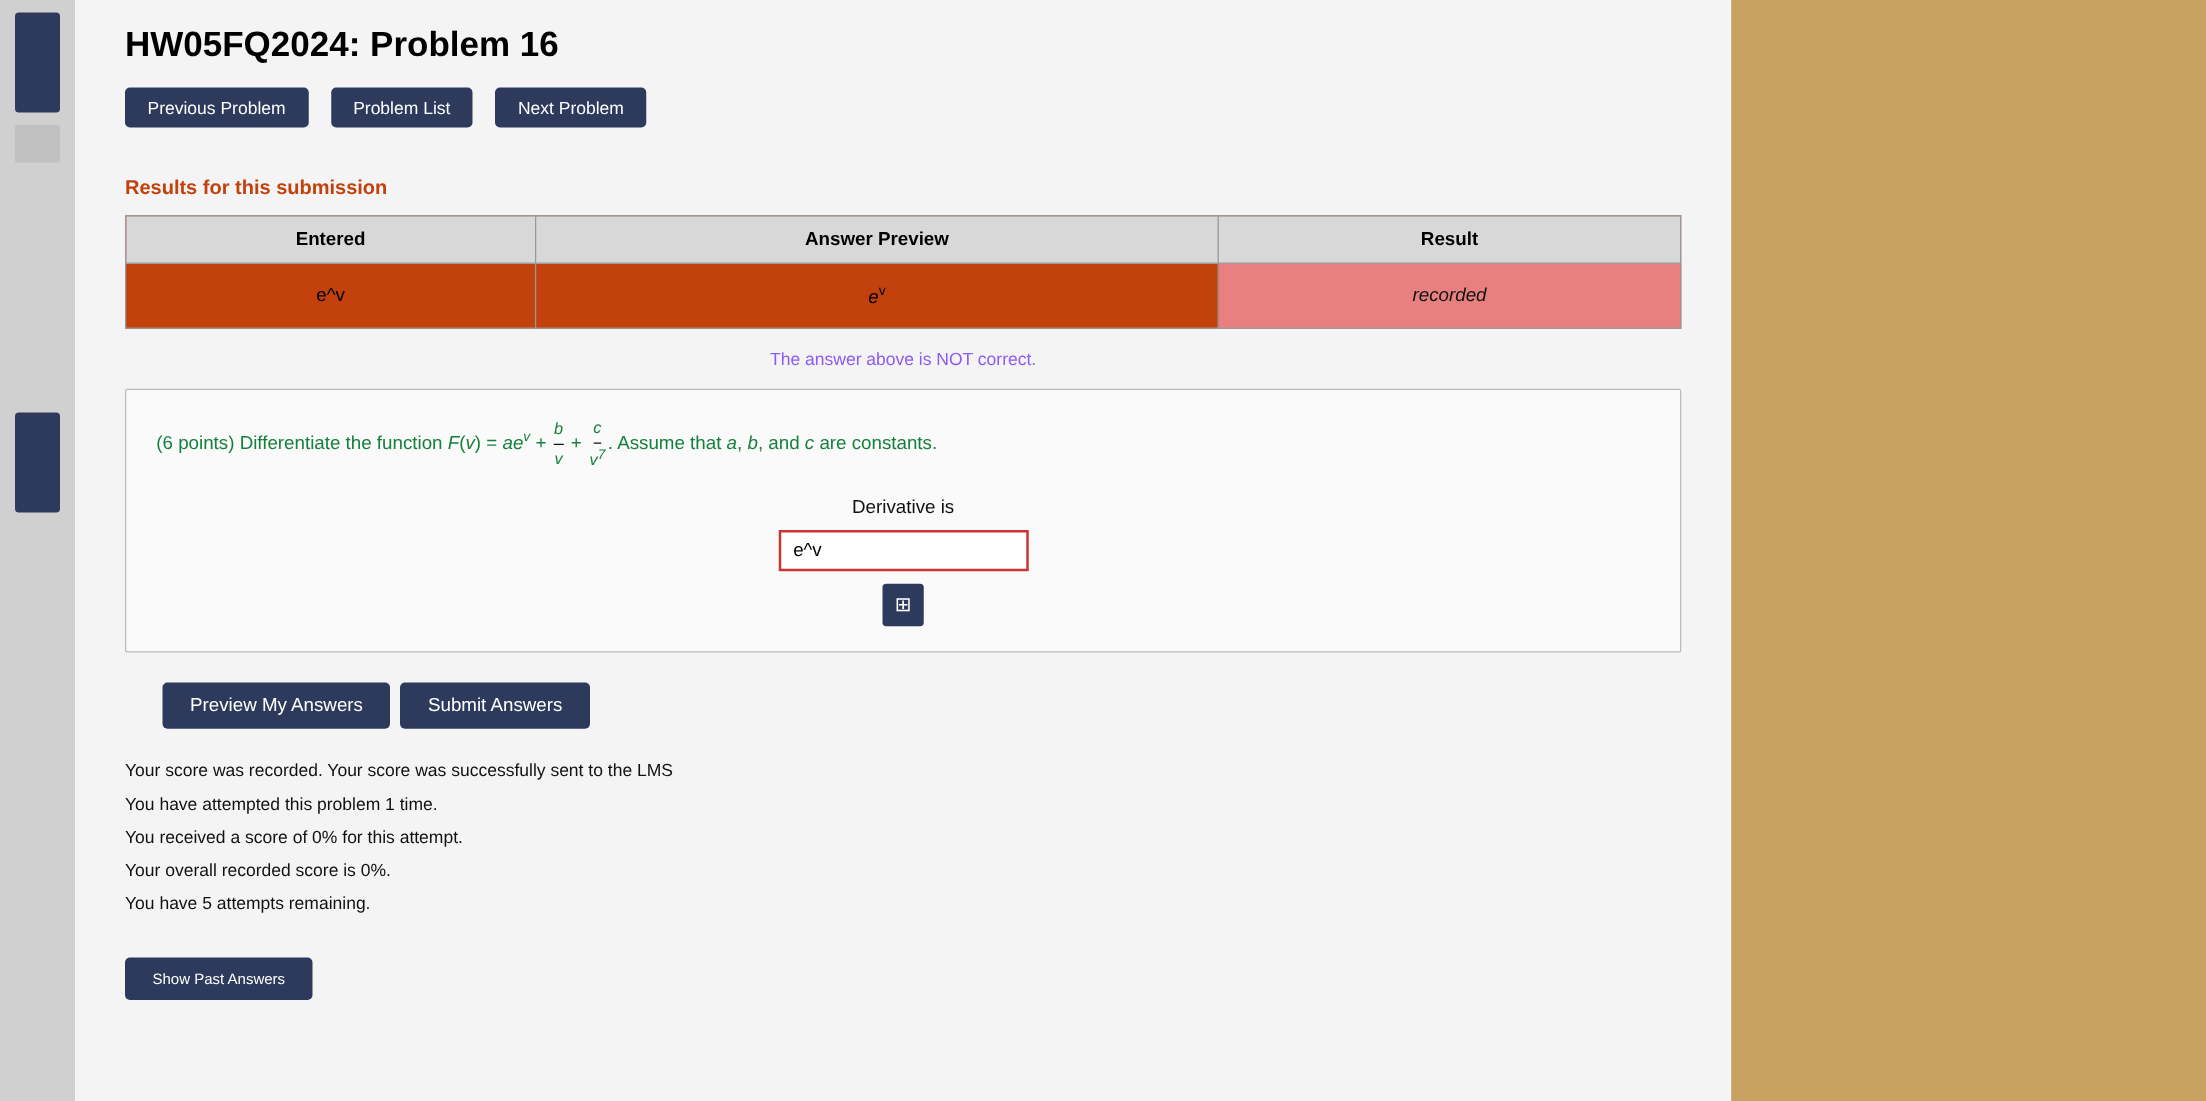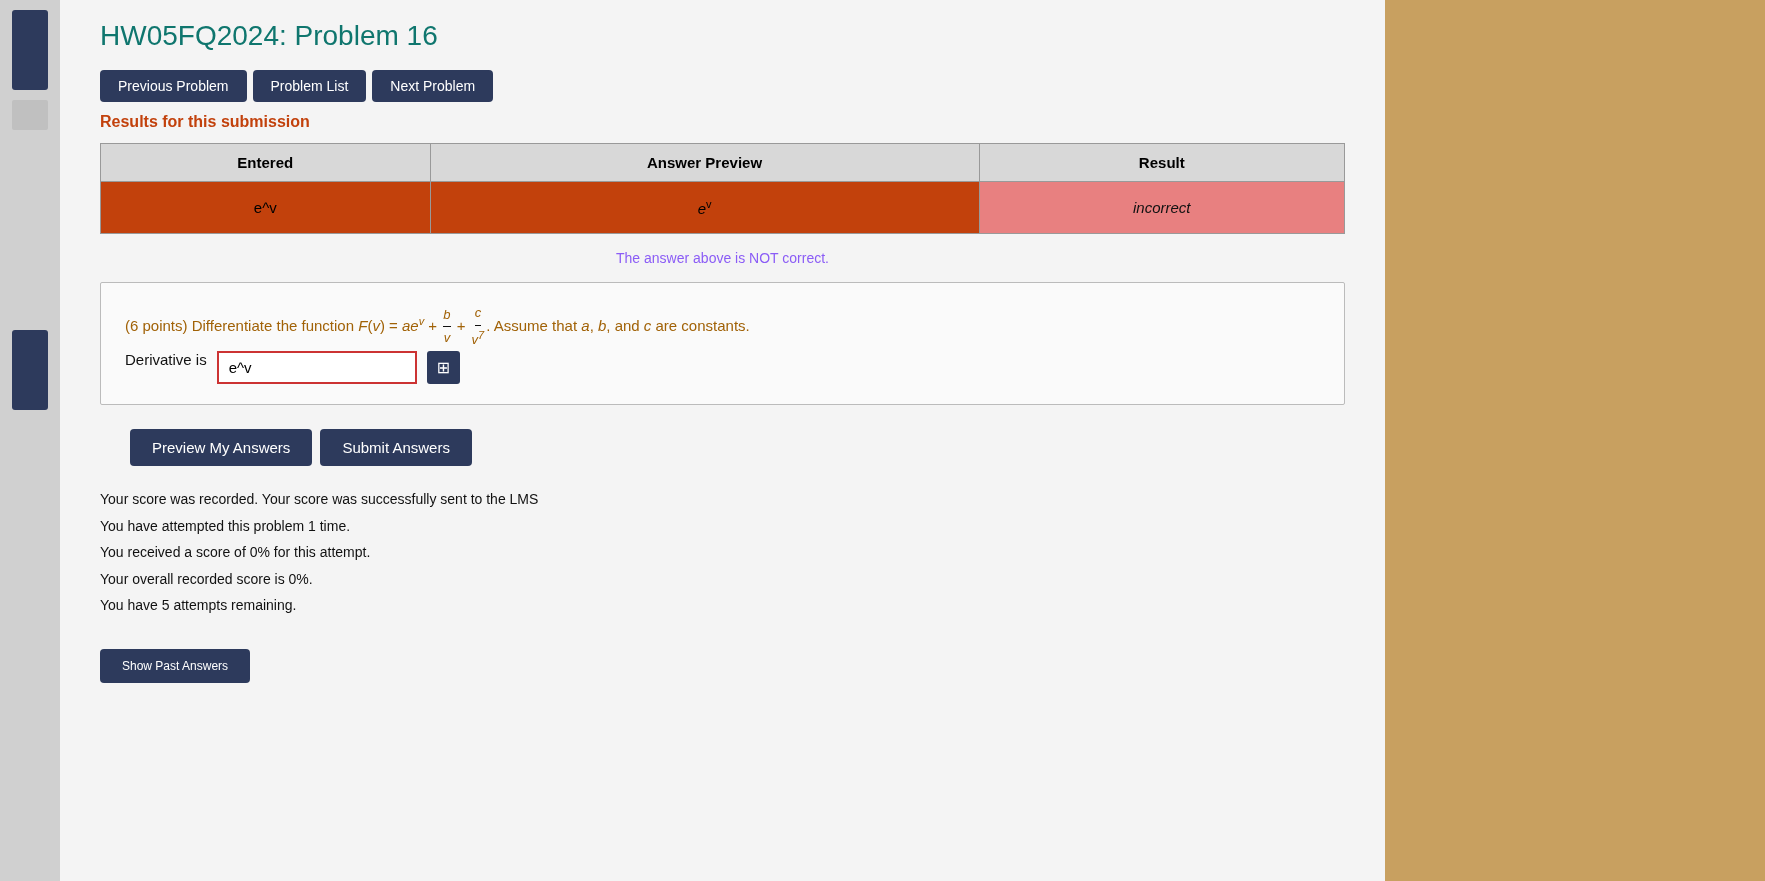--- a/index.html
+++ b/index.html
@@ -51,29 +51,29 @@
     }
 
     .right-panel {
       width: 380px;
       background: #c8a060;
       flex-shrink: 0;
     }
 
     h1 {
       font-size: 28px;
-      font-weight: normal;
-      color: #0f766e;
+      font-weight: bold;
+      color: #000000;
       margin-bottom: 18px;
     }
 
     .nav-buttons {
       display: flex;
-      gap: 6px;
-      margin-bottom: 11px;
+      gap: 18px;
+      margin-bottom: 40px;
     }
 
     .btn-nav {
       padding: 8px 18px;
       background: #2d3a5c;
       color: #fff;
       border: none;
       border-radius: 4px;
       font-size: 14px;
       cursor: pointer;
@@ -126,27 +126,30 @@
     .problem-box {
       border: 1px solid #bbb;
       background: #fafafa;
       padding: 20px 24px;
       margin-bottom: 24px;
       border-radius: 2px;
     }
 
     .problem-text {
       font-size: 15px;
-      color: #a16207;
+      color: #15803d;
+      margin-bottom: 18px;
       line-height: 1.6;
     }
 
     .derivative-row {
       display: flex;
+      align-items: center;
       gap: 10px;
+      flex-direction: column;
     }
 
     .derivative-label {
       font-size: 15px;
       color: #111;
       white-space: nowrap;
     }
 
     .answer-input {
       border: 2px solid #cc3333;
@@ -254,21 +257,21 @@
         <th>Answer Preview</th>
         <th>Result</th>
       </tr>
     </thead>
     <tbody>
       <tr>
         <td>e^v</td>
         <td>
           <span class="math-italic">e</span><sup>v</sup>
         </td>
-        <td class="result-incorrect">incorrect</td>
+        <td class="result-incorrect">recorded</td>
       </tr>
     </tbody>
   </table>
 
   <div class="not-correct-msg">The answer above is NOT correct.</div>
 
   <div class="problem-box">
     <div class="problem-text">
       <span>(6 points)</span>
       <span> Differentiate the function <span class="math-italic">F</span>(<span class="math-italic">v</span>) = <span class="math-italic">a</span><span class="math-italic">e</span><sup><span class="math-italic">v</span></sup> +

